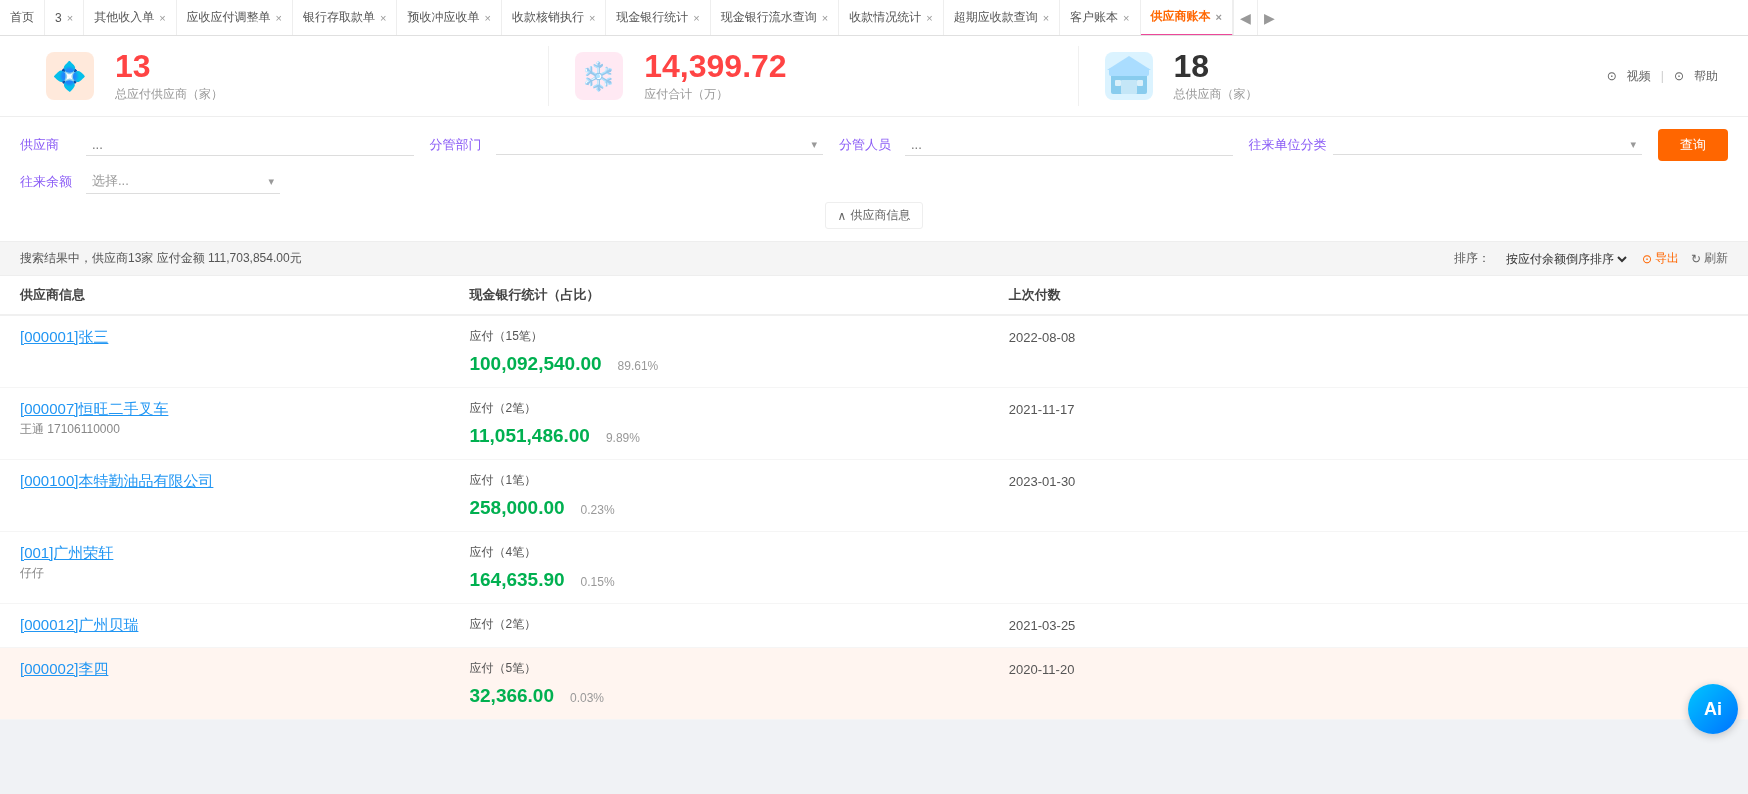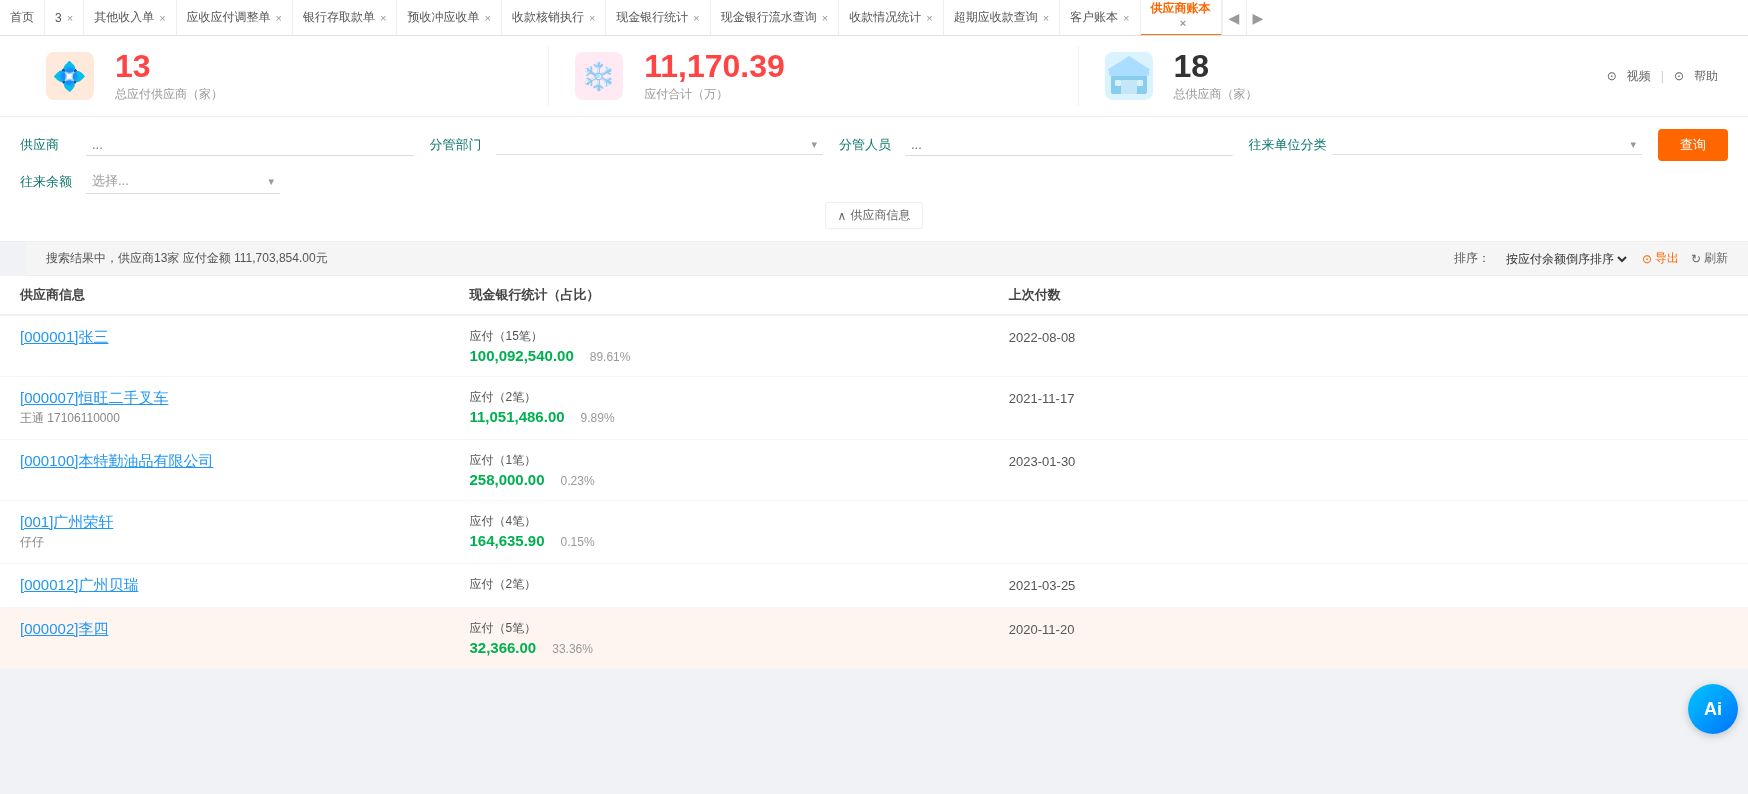--- a/index.html
+++ b/index.html
@@ -22,23 +22,22 @@
       height: 36px;
       white-space: nowrap;
       cursor: pointer;
       font-size: 12px;
       color: #555;
       border-right: 1px solid #eee;
       position: relative;
     }
     .nav-tab.active {
       color: #ff6600;
-      border-bottom: 2px solid #f97316;
+      border-bottom: 2px solid #ec4899;
       font-weight: bold;
-      flex-direction: column;
     }
     .nav-tab .close-x {
       margin-left: 5px;
       color: #999;
       font-size: 11px;
     }
     .nav-arrow {
       display: flex;
       align-items: center;
       justify-content: center;
@@ -121,21 +120,21 @@
     }
     .filter-row:last-child { margin-bottom: 0; }
     .filter-item {
       display: flex;
       align-items: center;
       gap: 6px;
       flex: 1;
     }
     .filter-item label {
       font-size: 13px;
-      color: #0f766e;
+      color: #8b5cf6;
       white-space: nowrap;
       min-width: 60px;
     }
     .filter-input {
       flex: 1;
       border: none;
       border-bottom: 1px solid #ddd;
       padding: 3px 6px;
       font-size: 13px;
       color: #999;
@@ -187,21 +186,20 @@
 
     
     .results-bar {
       display: flex;
       align-items: flex-start;
       background: #f5f5f5;
       padding: 8px 20px;
       font-size: 12px;
       color: #555;
       border-bottom: 1px solid #eee;
-      margin-left: 26px;
     }
     .results-bar .right-actions {
       margin-left: auto;
       display: flex;
       align-items: center;
       gap: 12px;
       font-size: 12px;
       color: #555;
     }
     .action-link {
@@ -259,21 +257,21 @@
       cursor: pointer;
       font-size: 15px;
     }
     .supplier-sub {
       color: #888;
       font-size: 12px;
       margin-top: 2px;
     }
 
     .tx-label { font-size: 12px; color: #555; }
-    .tx-amount { font-size: 15px; color: #00b050; font-weight: bold; margin-top: 2px; cursor: pointer; }
+    .tx-amount { font-size: 19px; color: #00b050; font-weight: bold; margin-top: 8px; cursor: pointer; }
     .tx-percent { font-size: 12px; color: #999; margin-left: 16px; }
     .tx-row { display: flex; align-items: baseline; gap: 0; }
 
     
     .table-scroll {
       overflow-y: auto;
       max-height: calc(794px - 36px - 80px - 100px - 42px - 42px);
     }
 
     
@@ -368,21 +366,21 @@
     </div>
   </div>
   <div class="stat-block">
     <div class="stat-icon pink">
       <svg width="56" height="56" viewBox="0 0 56 56">
         <rect x="4" y="4" width="48" height="48" rx="8" fill="#ffe0ee" opacity="0.7"></rect>
         <text x="28" y="38" text-anchor="middle" font-size="28" fill="#ffaabb">❄️</text>
       </svg>
     </div>
     <div class="stat-info">
-      <div class="stat-number">11,170.39</div>
+      <div class="stat-number">14,399.72</div>
       <div class="stat-label">应付合计（万）</div>
     </div>
   </div>
   <div class="stat-block">
     <div class="stat-icon blue">
       <svg width="56" height="56" viewBox="0 0 56 56">
         <rect x="4" y="4" width="48" height="48" rx="8" fill="#cceeff" opacity="0.7"></rect>
 
         <rect x="10" y="26" width="36" height="20" rx="2" fill="#88ccee"></rect>
         <rect x="8" y="20" width="40" height="8" rx="2" fill="#aaddff"></rect>
@@ -552,21 +550,21 @@
     </div>
 
     <div class="table-row highlighted">
       <div class="cell-supplier">
         <span class="supplier-name">[000002]李四</span>
       </div>
       <div class="cell-transaction">
         <div class="tx-label">应付（5笔）</div>
         <div class="tx-row">
           <span class="tx-amount">32,366.00</span>
-          <span class="tx-percent">33.36%</span>
+          <span class="tx-percent">0.03%</span>
         </div>
       </div>
       <div class="cell-lastpay">2020-11-20</div>
       <div class="cell-extra"></div>
     </div>
   </div>
 </div>
 
 <div class="ai-float">Ai</div>
 

